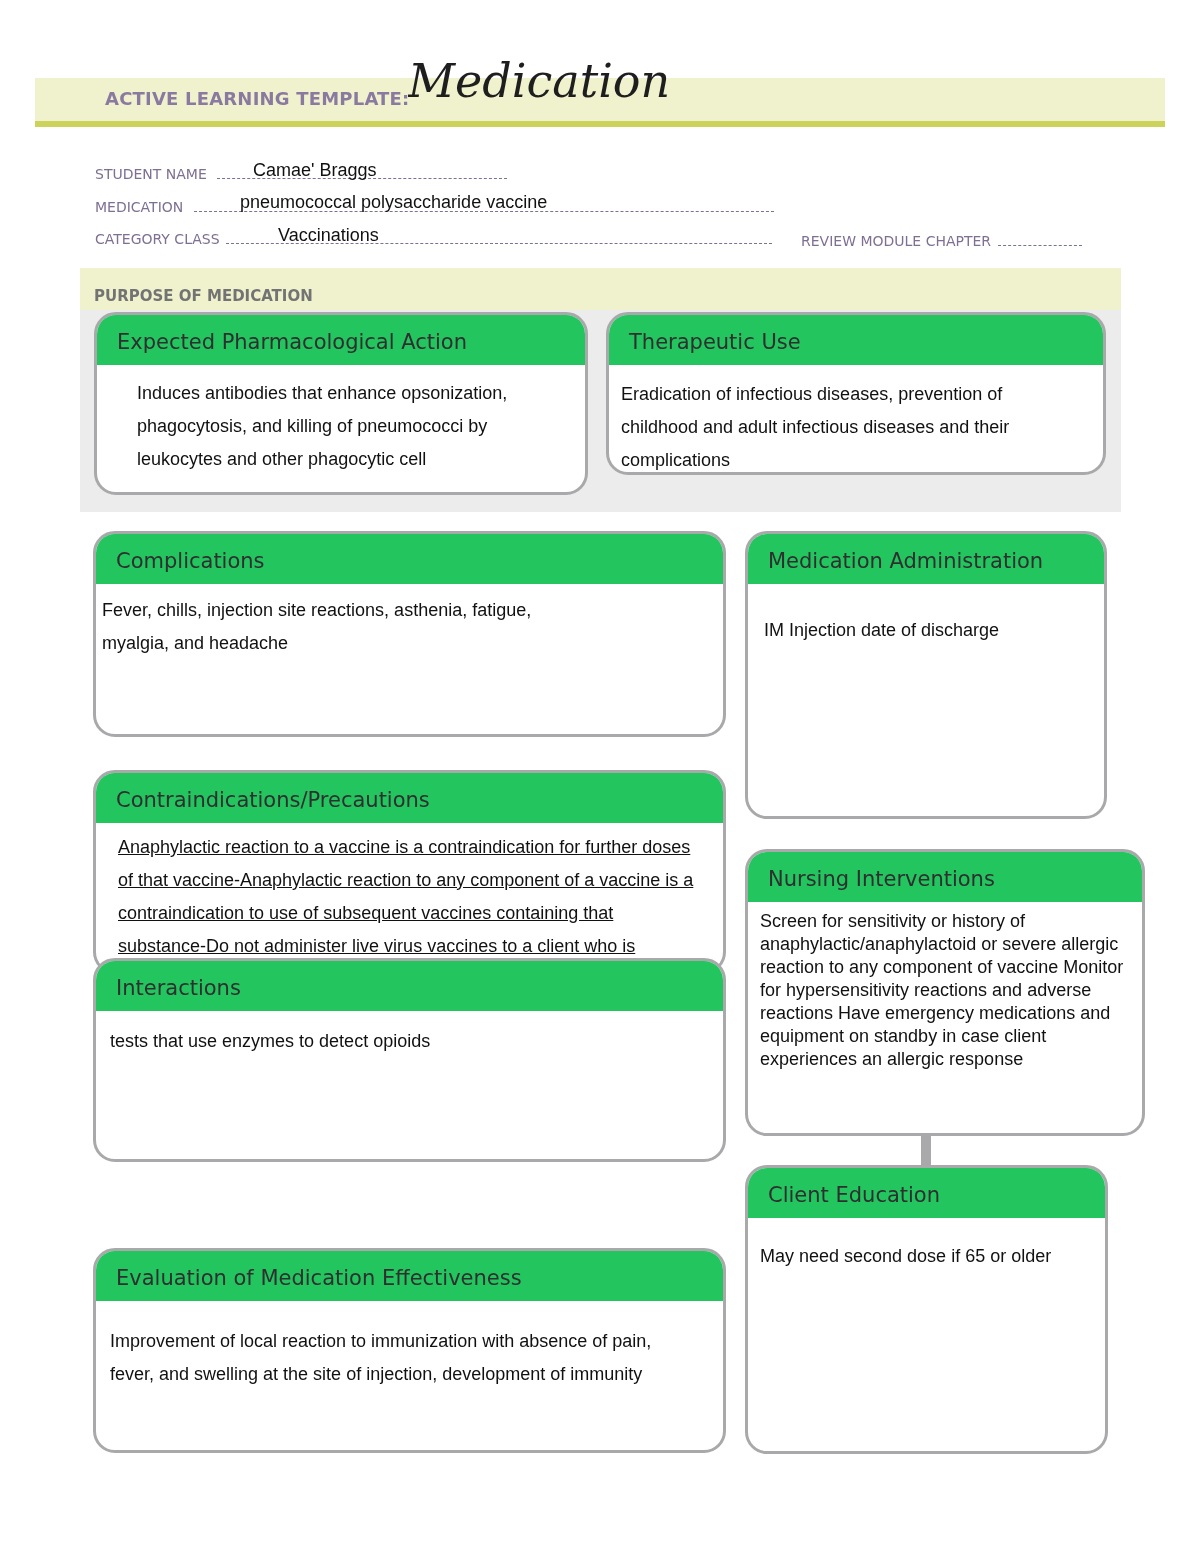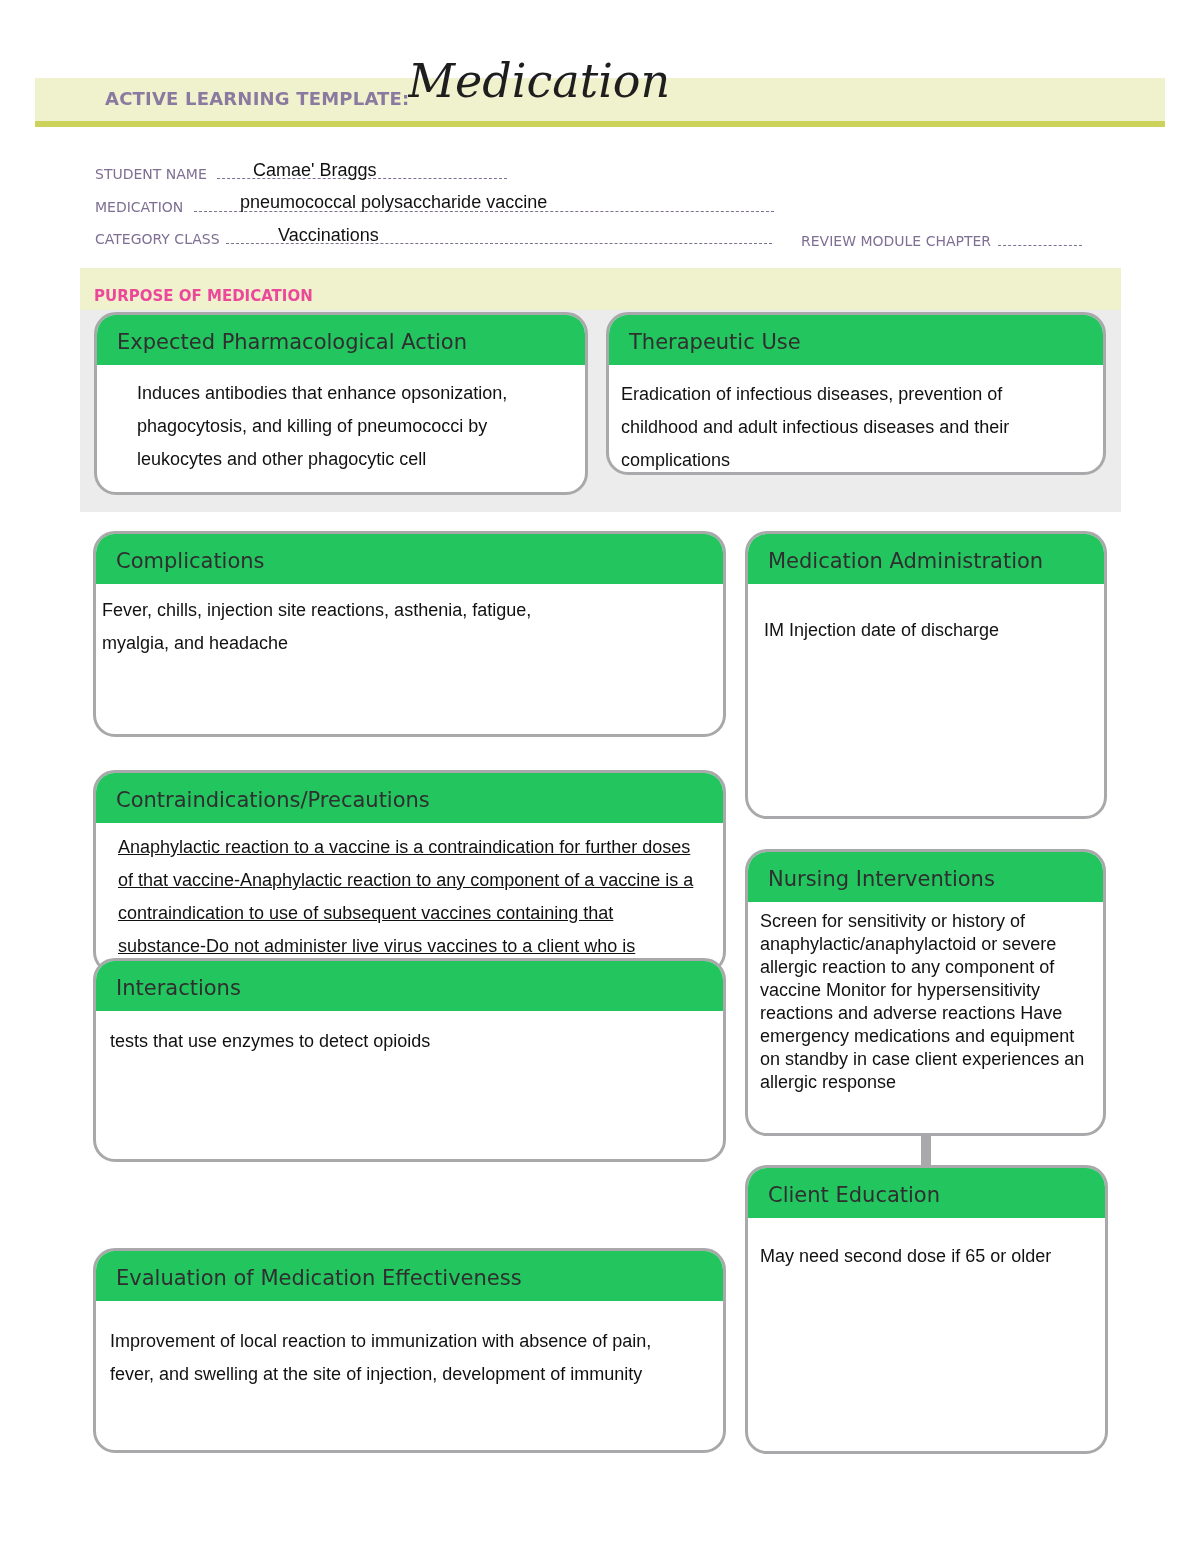--- a/index.html
+++ b/index.html
@@ -17,21 +17,21 @@
                 height: 50px; overflow: hidden; }
 
   .field-row { position: absolute; left: 95px; font-size: 14px; color: #7e6f93;
                font-family: "DejaVu Sans", sans-serif; white-space: nowrap; }
   .field-value { position: absolute; font-size: 18px; color: #111; font-family: "Liberation Sans", sans-serif; }
   .underline { display: inline-block; border-bottom: 1.5px dashed #7e6f93; height: 12px; vertical-align: baseline; }
 
   .purpose-bg { position: absolute; left: 80px; top: 268px; width: 1041px; height: 244px; background: #ececec; }
   .purpose-strip { position: absolute; left: 80px; top: 268px; width: 1041px; height: 42px; background: #f0f2cd; }
   .purpose-label { position: absolute; left: 94px; top: 287px; font-size: 15px; font-weight: bold;
-                   color: #ec4899; font-family: "DejaVu Sans", sans-serif; }
+                   color: #737373; font-family: "DejaVu Sans", sans-serif; }
 
   .card { position: absolute; background: #fff; border: 3px solid #a9a9ab; border-radius: 22px; overflow: hidden; box-sizing: border-box; }
   .card-head { height: 50px; background: #22c55e; padding-left: 20px; box-sizing: border-box;
                font-family: "DejaVu Sans", sans-serif; font-size: 21px; color: #2f2f2f;
                display: flex; align-items: center; padding-top: 4px; }
   .card-body { font-size: 18px; line-height: 33px; color: #111; padding: 0 8px; }
 
   .connector { position: absolute; left: 921px; top: 1134px; width: 10px; height: 33px; background: #a9a9ab; }
 </style>
 </head>
@@ -97,21 +97,21 @@
 <div class="card" style="left:93px; top:1248px; width:633px; height:205px;">
   <div class="card-head">Evaluation of Medication Effectiveness</div>
   <div class="card-body" style="padding:24px 30px 0 14px;">Improvement of local reaction to immunization with absence of pain, fever, and swelling at the site of injection, development of immunity</div>
 </div>
 
 <div class="card" style="left:745px; top:531px; width:362px; height:288px;">
   <div class="card-head">Medication Administration</div>
   <div class="card-body" style="padding:30px 10px 0 16px;">IM Injection date of discharge</div>
 </div>
 
-<div class="card" style="left:745px; top:849px; width:361px; height:287px;">
+<div class="card" style="left:745px; top:849px; width:400px; height:287px;">
   <div class="card-head">Nursing Interventions</div>
   <div class="card-body" style="padding:8px 6px 0 12px; line-height:23px;">Screen for sensitivity or history of anaphylactic/anaphylactoid or severe allergic reaction to any component of vaccine Monitor for hypersensitivity reactions and adverse reactions Have emergency medications and equipment on standby in case client experiences an allergic response</div>
 </div>
 
 <div class="connector"></div>
 
 <div class="card" style="left:745px; top:1165px; width:363px; height:289px;">
   <div class="card-head">Client Education</div>
   <div class="card-body" style="padding:22px 6px 0 12px;">May need second dose if 65 or older</div>
 </div>

